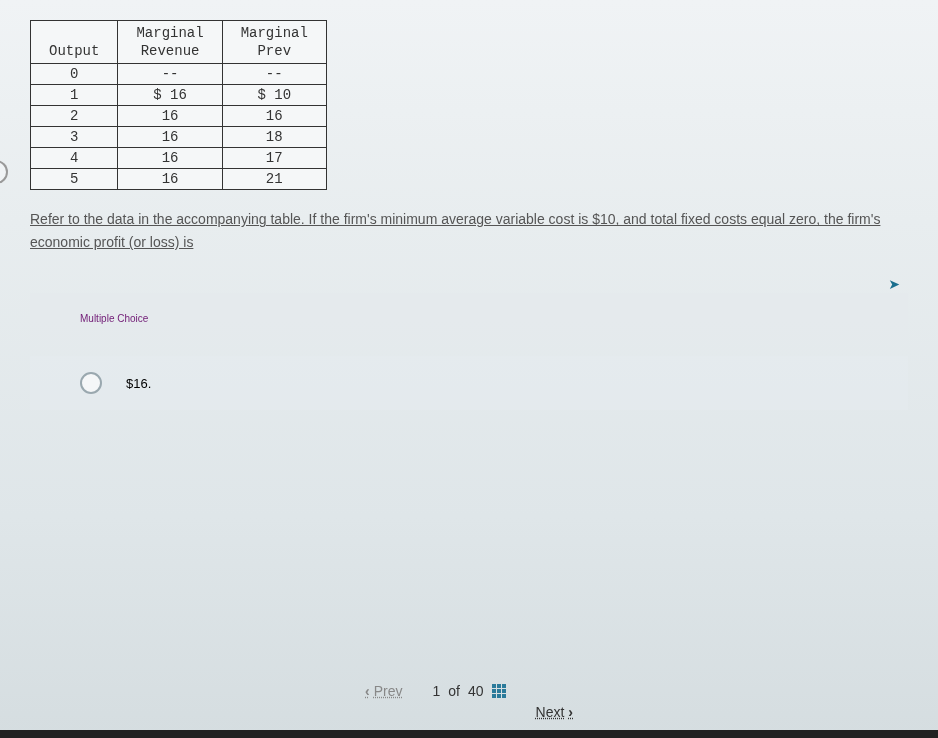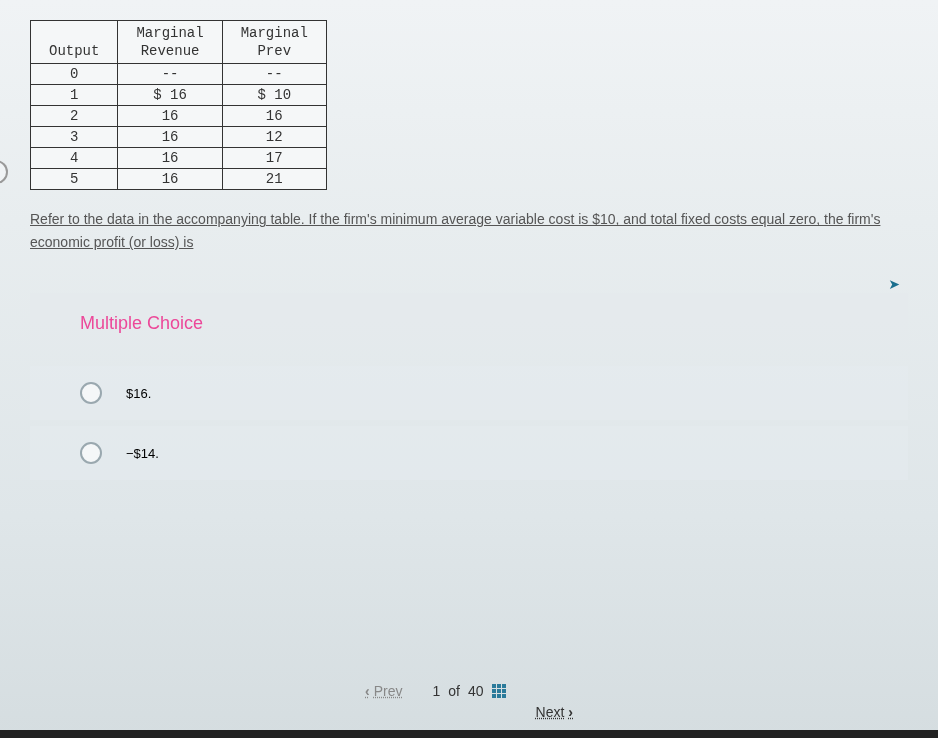--- a/index.html
+++ b/index.html
@@ -39,22 +39,22 @@
       margin-bottom: 40px;
       padding-right: 20px;
       text-decoration: underline;
     }
     .mc-container {
       background: rgba(228, 234, 237, 0.6);
       padding: 12px 20px;
       margin: 0 0 12px 0;
     }
     .mc-header {
-      font-size: 18px;
-      color: #ec4899;
+      font-size: 10px;
+      color: #701a75;
       padding: 8px 10px 8px 30px;
     }
     .option-row {
       display: flex;
       align-items: center;
       padding: 16px 20px 16px 50px;
       margin: 6px 0;
       background: rgba(230, 236, 239, 0.5);
       cursor: pointer;
     }
@@ -163,21 +163,21 @@
           <td>$ 10</td>
         </tr>
       <tr>
           <td>2</td>
           <td>16</td>
           <td>16</td>
         </tr>
       <tr>
           <td>3</td>
           <td>16</td>
-          <td>12</td>
+          <td>18</td>
         </tr>
       <tr>
           <td>4</td>
           <td>16</td>
           <td>17</td>
         </tr>
       <tr>
           <td>5</td>
           <td>16</td>
           <td>21</td>
@@ -189,24 +189,20 @@
 
   <div class="mc-container">
     <div class="mc-header">Multiple Choice</div>
   </div>
 
   <div class="option-row">
     <div class="radio-circle"></div>
     <span class="option-text">$16.</span>
   </div>
 
-  <div class="option-row">
-    <div class="radio-circle"></div>
-    <span class="option-text">−$14.</span>
-  </div>
 
 
 </div>
 
 <div class="cursor">➤</div>
 
 <div class="footer-nav">
   <div class="nav-link prev">
     <span class="chev">‹</span>
     <span>Prev</span>

